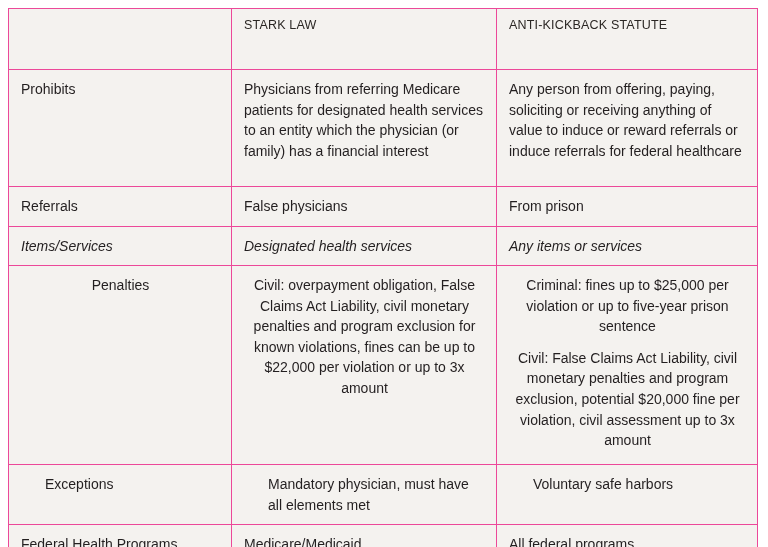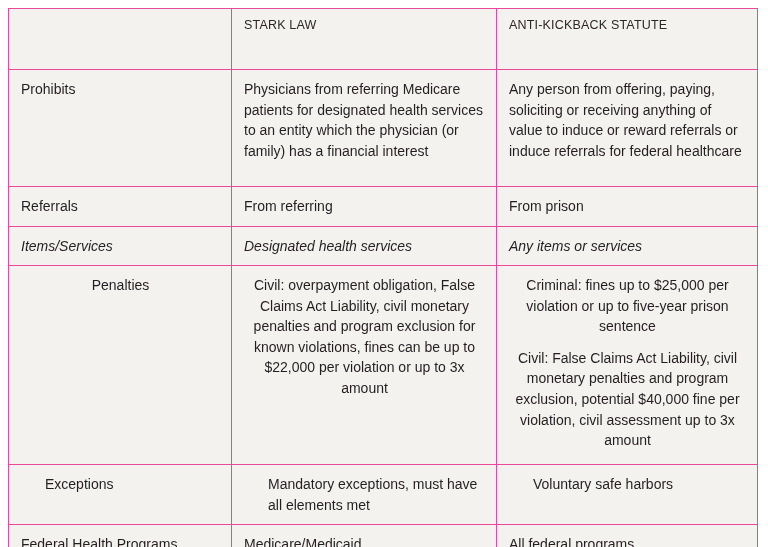--- a/index.html
+++ b/index.html
@@ -110,42 +110,42 @@
     <tbody>
 
       <tr data-row="prohibits">
         <td class="cell-label">Prohibits</td>
         <td>Physicians from referring Medicare patients for designated health services to an entity which the physician (or family) has a financial interest</td>
         <td>Any person from offering, paying, soliciting or receiving anything of value to induce or reward referrals or induce referrals for federal healthcare</td>
       </tr>
 
       <tr data-row="referrals">
         <td class="cell-label">Referrals</td>
-        <td>From referring</td>
+        <td>False physicians</td>
         <td>From prison</td>
       </tr>
 
       <tr data-row="items">
         <td class="cell-label">Items/Services</td>
         <td>Designated health services</td>
         <td>Any items or services</td>
       </tr>
 
       <tr data-row="penalties">
         <td class="cell-label">Penalties</td>
         <td>Civil: overpayment obligation, False Claims Act Liability, civil monetary penalties and program exclusion for known violations, fines can be up to $22,000 per violation or up to 3x amount</td>
         <td>
           <p>Criminal: fines up to $25,000 per violation or up to five-year prison sentence</p>
-          <p>Civil: False Claims Act Liability, civil monetary penalties and program exclusion, potential $40,000 fine per violation, civil assessment up to 3x amount</p>
+          <p>Civil: False Claims Act Liability, civil monetary penalties and program exclusion, potential $20,000 fine per violation, civil assessment up to 3x amount</p>
         </td>
       </tr>
 
       <tr data-row="exceptions">
         <td class="cell-label">Exceptions</td>
-        <td>Mandatory exceptions, must have all elements met</td>
+        <td>Mandatory physician, must have all elements met</td>
         <td>Voluntary safe harbors</td>
       </tr>
 
       <tr data-row="federal">
         <td class="cell-label">Federal Health Programs</td>
         <td>Medicare/Medicaid</td>
         <td>All federal programs</td>
       </tr>
 
     </tbody>

